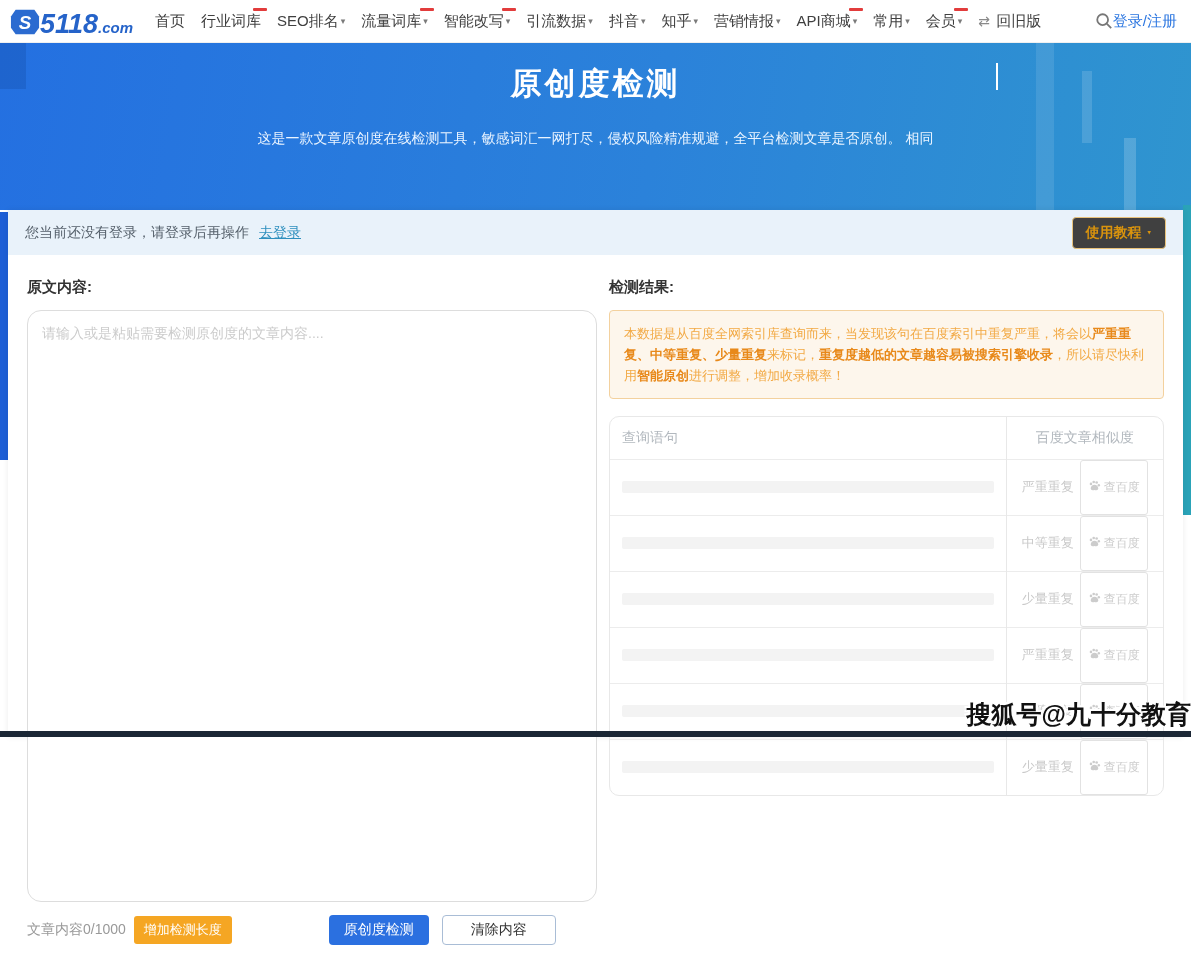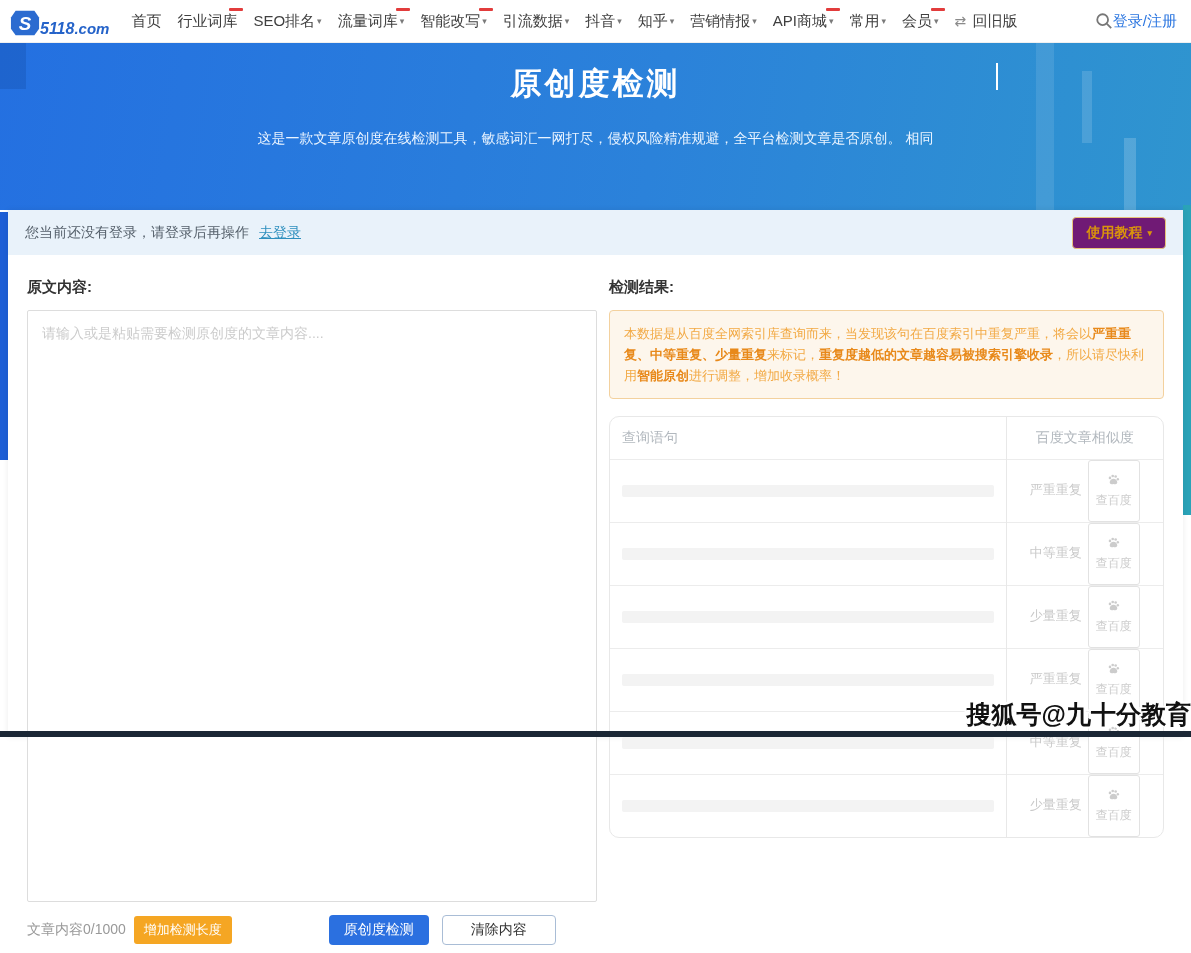--- a/index.html
+++ b/index.html
@@ -4,21 +4,21 @@
 <style>
   * { margin:0; padding:0; box-sizing:border-box; }
   html,body { width:1191px; height:953px; overflow:hidden; background:#fff;
     font-family:"Liberation Sans","DejaVu Sans",sans-serif; }
 
   
   .topnav { height:43px; display:flex; align-items:center; padding:0 14px 0 10px;
     background:#fff; border-bottom:1px solid #f0f0f0; }
   .logo { display:flex; align-items:baseline; margin-right:14px; cursor:pointer; }
   .logo svg { position:relative; top:4px; }
-  .logo-text { font-size:16px; font-weight:bold; font-style:italic; color:#2563c9; letter-spacing:0; }
+  .logo-text { font-size:27px; font-weight:bold; font-style:italic; color:#2563c9; letter-spacing:0; }
   .logo-suffix { font-size:15px; font-weight:bold; font-style:italic; color:#2563c9; }
   .nav-list { display:flex; list-style:none; align-items:center; }
   .nav-item { position:relative; margin:0 8px; font-size:15px; color:#3f3f3f;
     cursor:pointer; white-space:nowrap; }
   .nav-item .caret { font-size:9px; color:#7a7a7a; margin-left:2px; vertical-align:2px; }
   .nav-item .badge { position:absolute; top:-4px; right:-6px; width:14px; height:3px;
     background:#e23c3c; border-radius:1px; }
   .switch-icon { color:#8a8a8a; margin-right:2px; font-size:14px; }
   .nav-right { margin-left:auto; display:flex; align-items:center; gap:0;justify-content:center; }
   .search-ic { cursor:pointer; display:flex; }
@@ -42,31 +42,31 @@
   .page-body { position:relative; height:527px; background:#fff; }
   .strip-left { position:absolute; left:0; top:2px; width:8px; height:248px; background:#1e5fd6; }
   .strip-right { position:absolute; right:0; top:-5px; width:8px; height:310px; background:#2aa3b8; }
   .card { position:relative; margin:0 8px; height:100%; background:#fff;
     box-shadow:0 0 6px rgba(0,0,0,.08); }
 
   .notice-bar { height:45px; background:#e9f2fa; display:flex; align-items:center; padding:0 17px; }
   .notice-msg { font-size:14px; color:#55606b; }
   .go-login { font-size:14px; color:#2e8fbe; text-decoration:underline; margin-left:10px; cursor:pointer; }
   .tutorial-btn { margin-left:auto; display:flex; align-items:center; gap:5px;
-    background:#701a75; border:1px solid #e8c27a; border-radius:4px; padding:6px 13px;
-    font-size:14px; font-weight:bold; color:#d9930d; cursor:pointer; }
+    background:#404040; border:1px solid #e8c27a; border-radius:4px; padding:6px 13px;
+    font-size:14px; font-weight:bold; color:#d9930d; cursor:pointer;font-family:Liberation Mono, monospace; }
   .tutorial-btn .caret { font-size:9px; color:#d9930d; }
 
   .content { display:flex; padding:0 19px; gap:12px; }
   .col-left { width:570px; }
   .col-right { flex:1; position:relative; }
 
   .sec-heading { margin:23px 0 13px; font-size:15px; font-weight:bold; color:#333; }
 
-  .article-input { width:100%; height:592px; border:1px solid #ddd; border-radius:2px;
+  .article-input { width:100%; height:592px; border:1px solid #ddd; border-radius:14px;
     padding:14px; font-size:14px; color:#333; resize:none; outline:none;
     font-family:"Liberation Sans","DejaVu Sans",sans-serif; }
   .article-input::placeholder { color:#ccc; }
 
   .controls { margin-top:9px; display:flex; align-items:center; }
   .char-count { font-size:14px; color:#999; }
   .inc-btn { margin-left:8px; background:#f5a623; color:#fff; border:none; border-radius:3px;
     font-size:13px; padding:5px 10px; cursor:pointer; }
   .detect-btn { margin-left:97px; background:#2b70e0; color:#fff; border:none; border-radius:4px;
     font-size:14px; padding:6px 15px; cursor:pointer; }
@@ -84,21 +84,21 @@
     padding-left:12px; }
   th.sim-col { width:157px; border-left:1px solid #e8e8e8; text-align:center; padding-left:0; }
   tbody tr { border-top:1px solid #ececec; }
   td { height:40px; }
   td.cell-query { padding:0 12px; }
   .skeleton-bar { height:12px; background:#f3f3f3; border-radius:2px; width:100%; }
   td.cell-sim { border-left:1px solid #e8e8e8; text-align:center; white-space:nowrap;
     font-size:13px; color:#c9c9c9; padding:0 4px; }
   .baidu-btn { display:inline-flex; align-items:center; gap:3px; margin-left:6px;
     background:#fff; border:1px solid #e2e2e2; border-radius:3px; color:#ccc;
-    font-size:12px; padding:12px 7px; cursor:pointer; vertical-align:middle;flex-direction:column; }
+    font-size:12px; padding:18px 7px; cursor:pointer; vertical-align:middle; }
 
   .hint-overlay { position:absolute; top:285px; left:57px; display:flex; align-items:center;
     gap:10px; color:#f5a623; font-weight:bold; font-size:17px; white-space:nowrap; }
   .arrow { display:flex; align-items:center; }
   .arrow-head { width:0; height:0; border-top:11px solid transparent;
     border-bottom:11px solid transparent; border-right:16px solid #f5a623; }
   .arrow-shaft { width:13px; height:12px; background:#f5a623; }
 
   
   .watermark { position:absolute; right:0; bottom:6px; font-size:25px; font-weight:bold;

